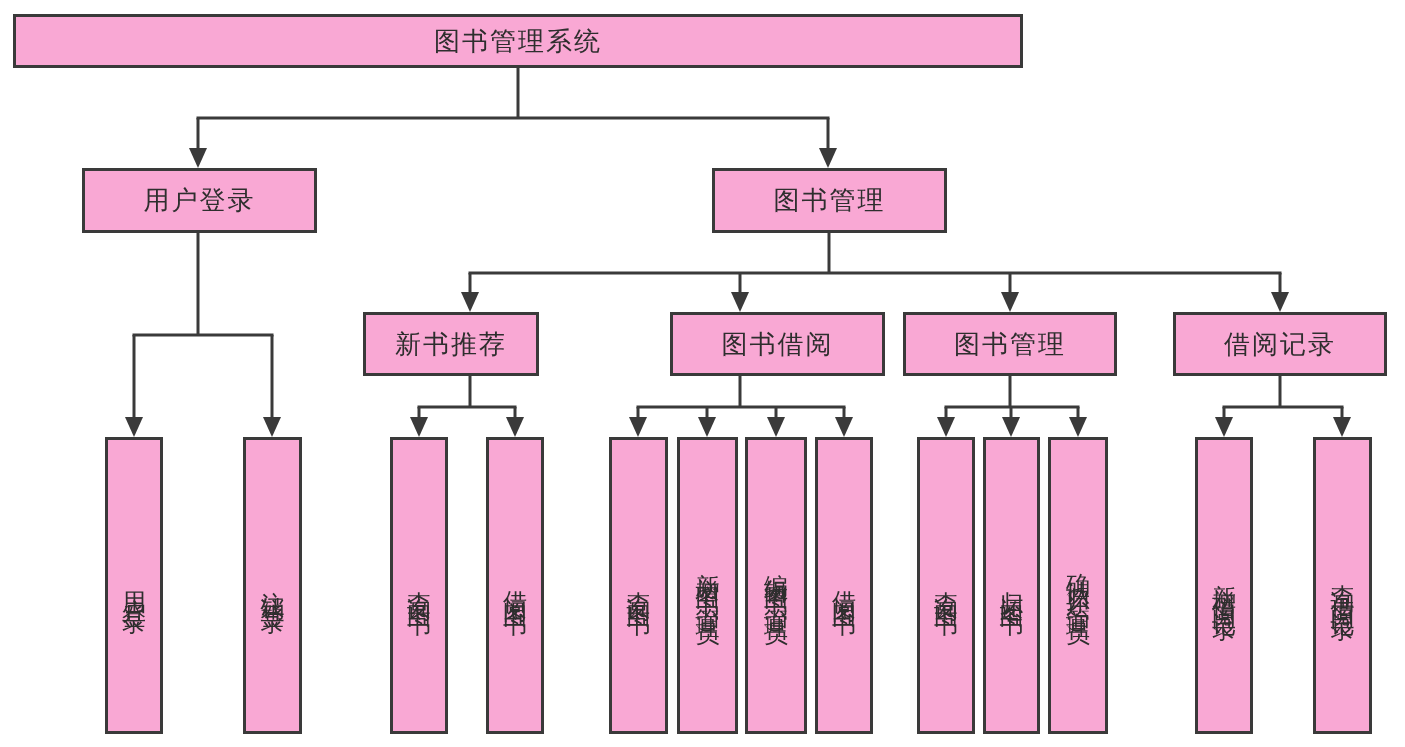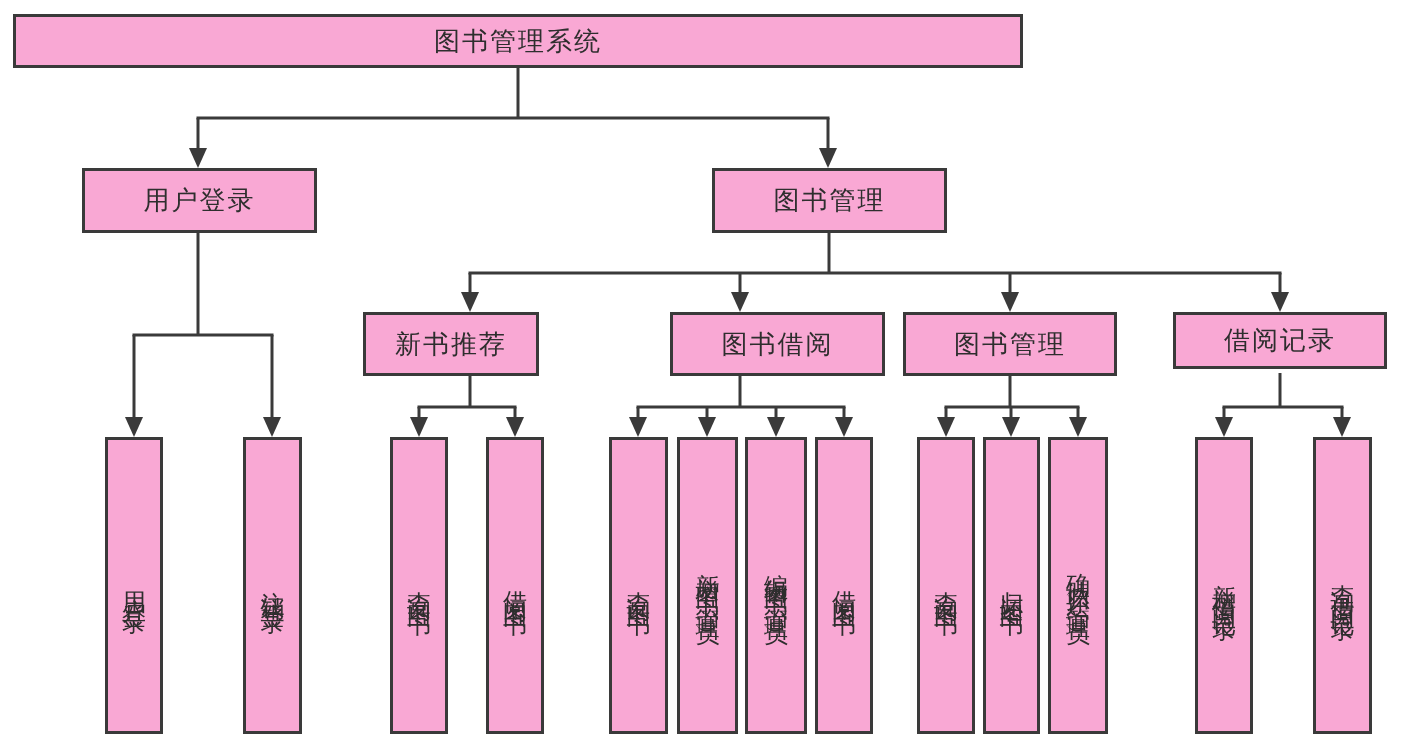--- a/index.html
+++ b/index.html
@@ -34,21 +34,21 @@
     font-size:24px;letter-spacing:7px;
     line-height:1;
   }
   
   #root-box{left:13px;top:14px;width:1010px;height:54px;}
   #n-user-login{left:82px;top:168px;width:235px;height:65px;}
   #n-book-mgmt{left:712px;top:168px;width:235px;height:65px;}
   #n-newbook{left:363px;top:312px;width:176px;height:64px;}
   #n-borrow{left:633px;top:312px;width:215px;height:64px;margin-left:37px;}
   #n-current{left:903px;top:312px;width:214px;height:64px;}
-  #n-record{left:1173px;top:312px;width:214px;height:57px;}
+  #n-record{left:1173px;top:312px;width:214px;height:64px;}
   #lf1{left:105px;width:58px;}
   #lf2{left:243px;width:59px;}
   #lf3{left:390px;width:58px;}
   #lf4{left:486px;width:58px;}
   #lf5{left:609px;width:59px;}
   #lf6{left:677px;width:61px;}
   #lf7{left:745px;width:62px;}
   #lf8{left:815px;width:58px;}
   #lf9{left:917px;width:58px;}
   #lf10{left:983px;width:57px;}

